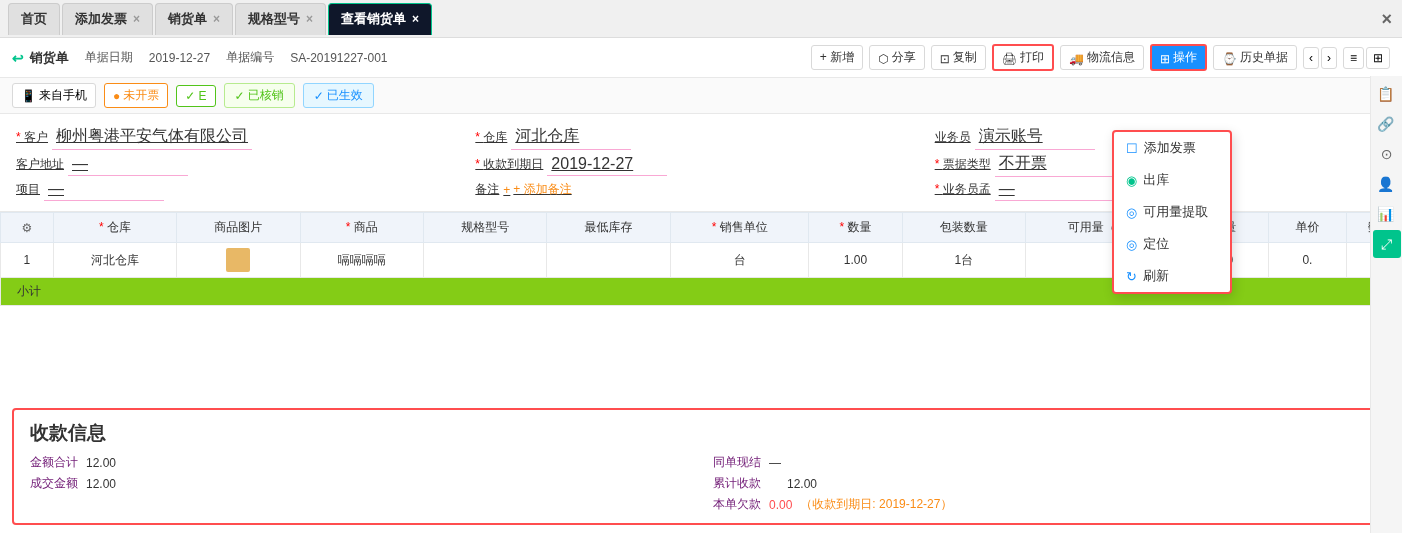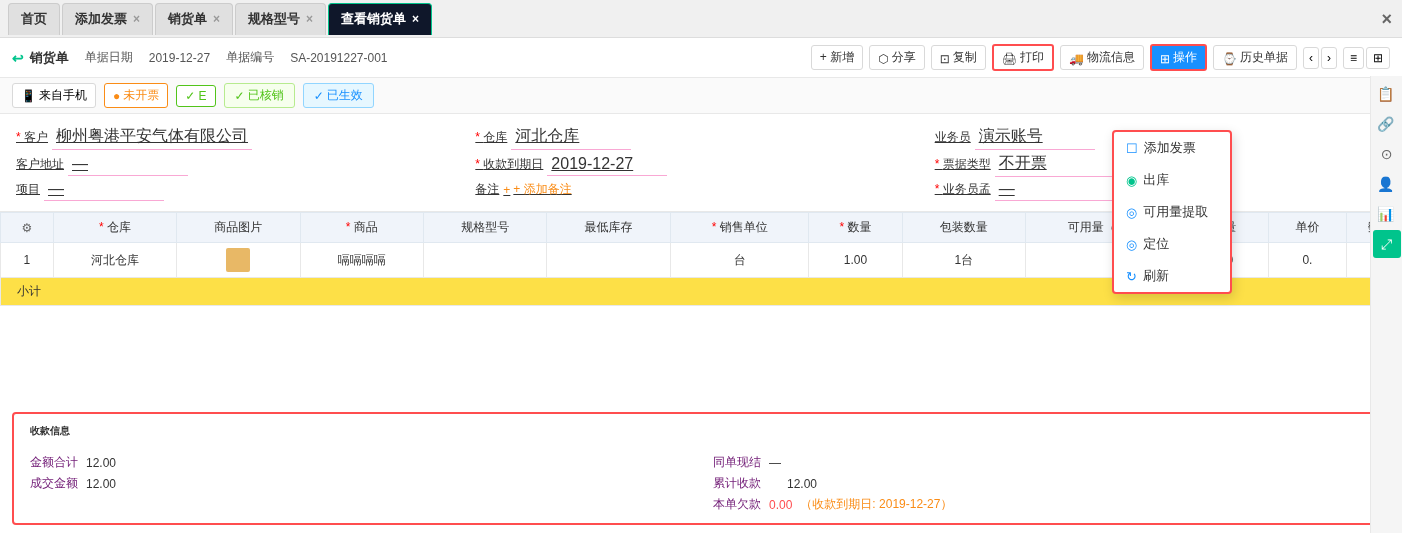--- a/index.html
+++ b/index.html
@@ -79,30 +79,30 @@
     .table-container { flex: 1; overflow: auto; border-top: 1px solid #e8e8e8; }
     table { width: 100%; border-collapse: collapse; font-size: 12px; }
     thead tr { background: #f0f4fa; }
     thead th {
       padding: 6px 8px; border: 1px solid #e0e8f0; text-align: center;
       white-space: nowrap; font-weight: normal; color: #333;
     }
     thead th.required::before { content: '* '; color: red; }
     tbody td { padding: 5px 8px; border: 1px solid #e8e8e8; text-align: center; white-space: nowrap; }
     tbody tr:nth-child(odd) { background: #fff; }
-    tbody tr.subtotal { background: #fde047; }
+    tbody tr.subtotal { background: #84cc16; }
     .gear-icon { color: #666; cursor: pointer; }
     .product-img { width: 24px; height: 24px; background: #e8b866; display: inline-block; border-radius: 2px; vertical-align: middle; }
 
     
     .payment-info {
       border: 2px solid #ff4d4f; border-radius: 4px; margin: 8px 12px;
       padding: 10px 16px; background: #fff;
     }
-    .payment-title { font-weight: bold; margin-bottom: 16px; font-size: 10px; }
+    .payment-title { font-weight: bold; margin-bottom: 8px; font-size: 19px; }
     .payment-grid { display: grid; grid-template-columns: 1fr 1fr; gap: 4px 24px; }
     .payment-row { display: flex; align-items: center; gap: 8px; font-size: 12px; }
     .payment-label { color: #701a75; white-space: nowrap; }
     .payment-value { color: #333; }
     .payment-value.red { color: #ff4d4f; }
     .payment-value.orange { color: #fa8c16; }
 
     
     .dropdown-menu {
       position: absolute; top: 92px; right: 170px; background: #fff;

